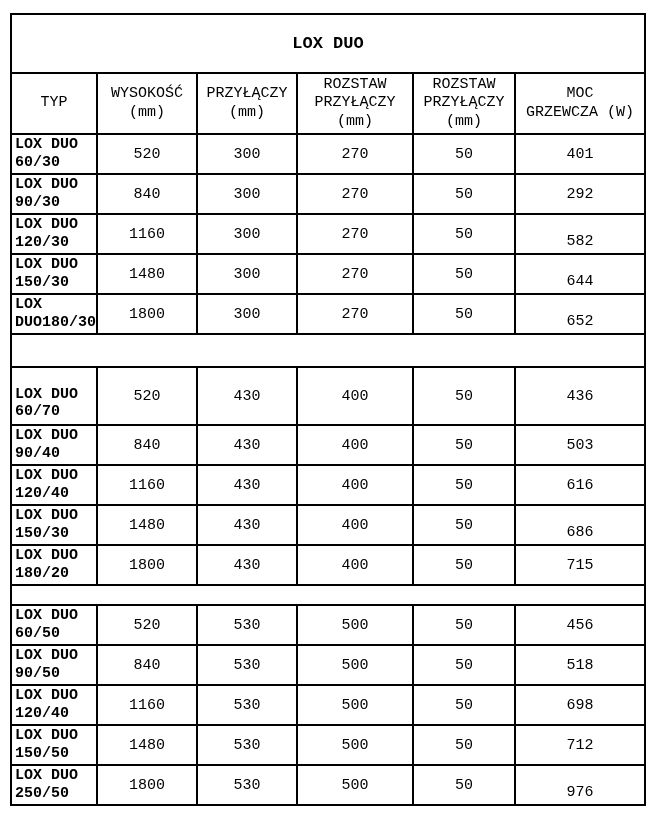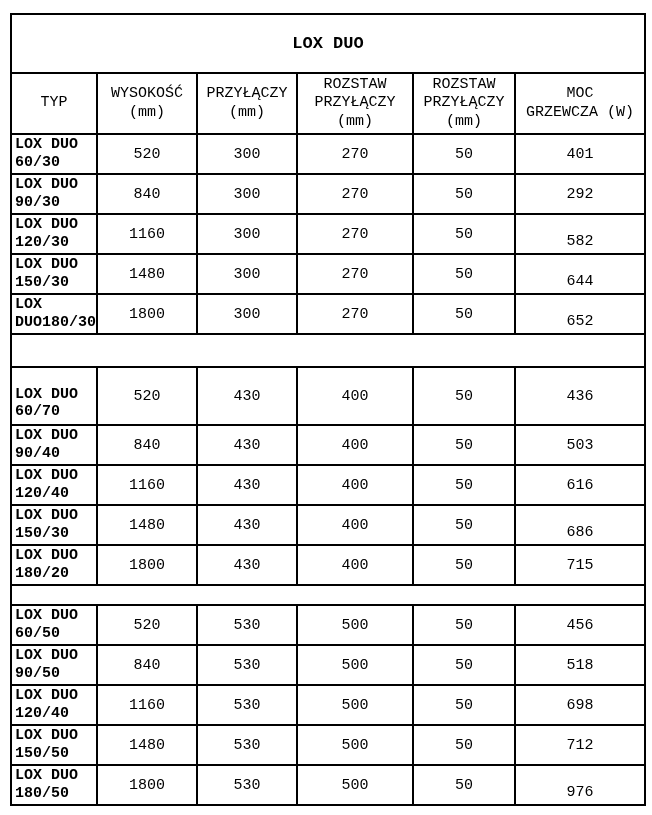--- a/index.html
+++ b/index.html
@@ -277,21 +277,21 @@
           </td>
           <td class="num">1480</td>
           <td class="num">530</td>
           <td class="num">500</td>
           <td class="num">50</td>
           <td class="num">712</td>
         </tr>
         <tr class="data-row">
           <td class="typ">
             <span class="tline">LOX DUO</span>
-            <span class="tline">180/50</span>
+            <span class="tline">250/50</span>
           </td>
           <td class="num">1800</td>
           <td class="num">530</td>
           <td class="num">500</td>
           <td class="num">50</td>
           <td class="num val-top">976</td>
         </tr>
       </tbody>
   </table>
 </div>

